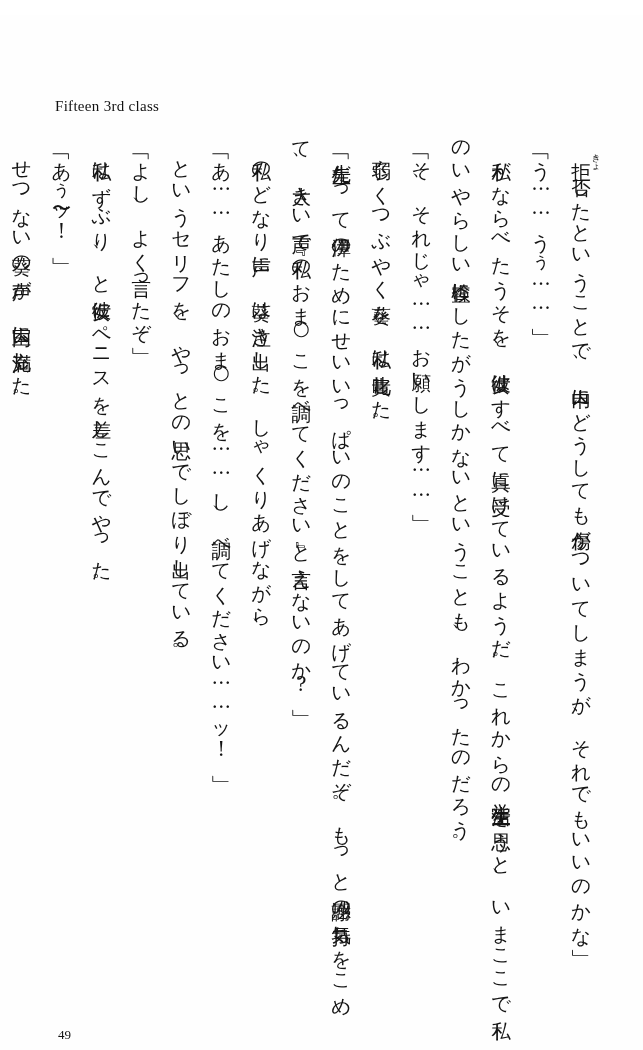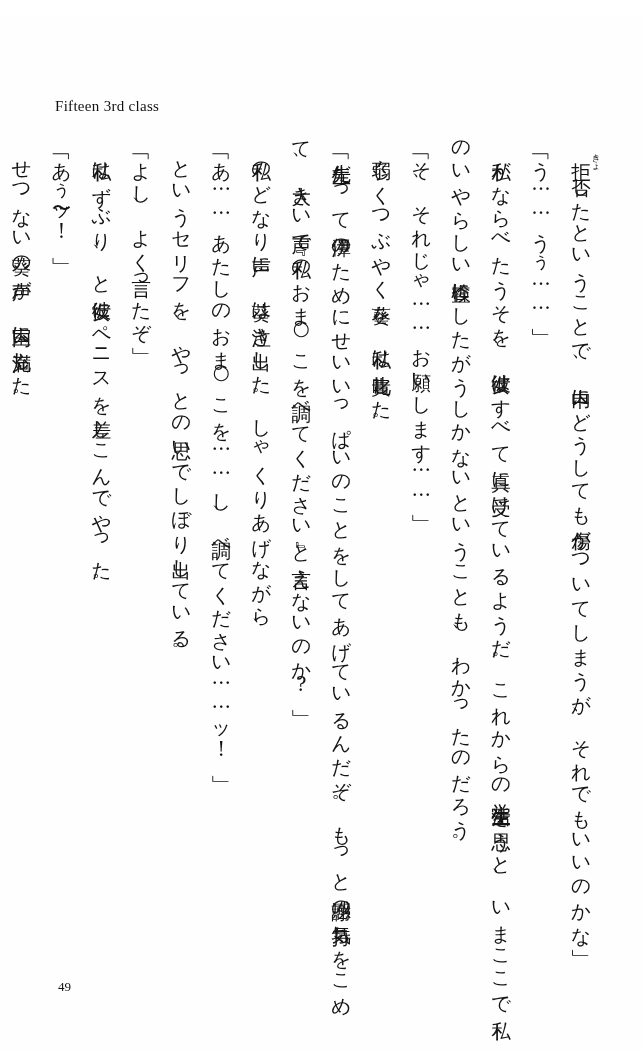--- a/index.html
+++ b/index.html
@@ -33,21 +33,21 @@
     font-size: 15px;
     letter-spacing: 0.3px;
     color: #111;
     font-family: "Liberation Serif", "DejaVu Serif", serif;
     white-space: nowrap;
   }
 
   .folio {
     position: absolute;
     left: 58px;
-    top: 964px;
+    top: 1012px;
     font-size: 13px;
     color: #111;
     font-family: "Liberation Serif", "DejaVu Serif", serif;
   }
 
   
   .vtext {
     position: absolute;
     top: 112px;
     right: 42px;

